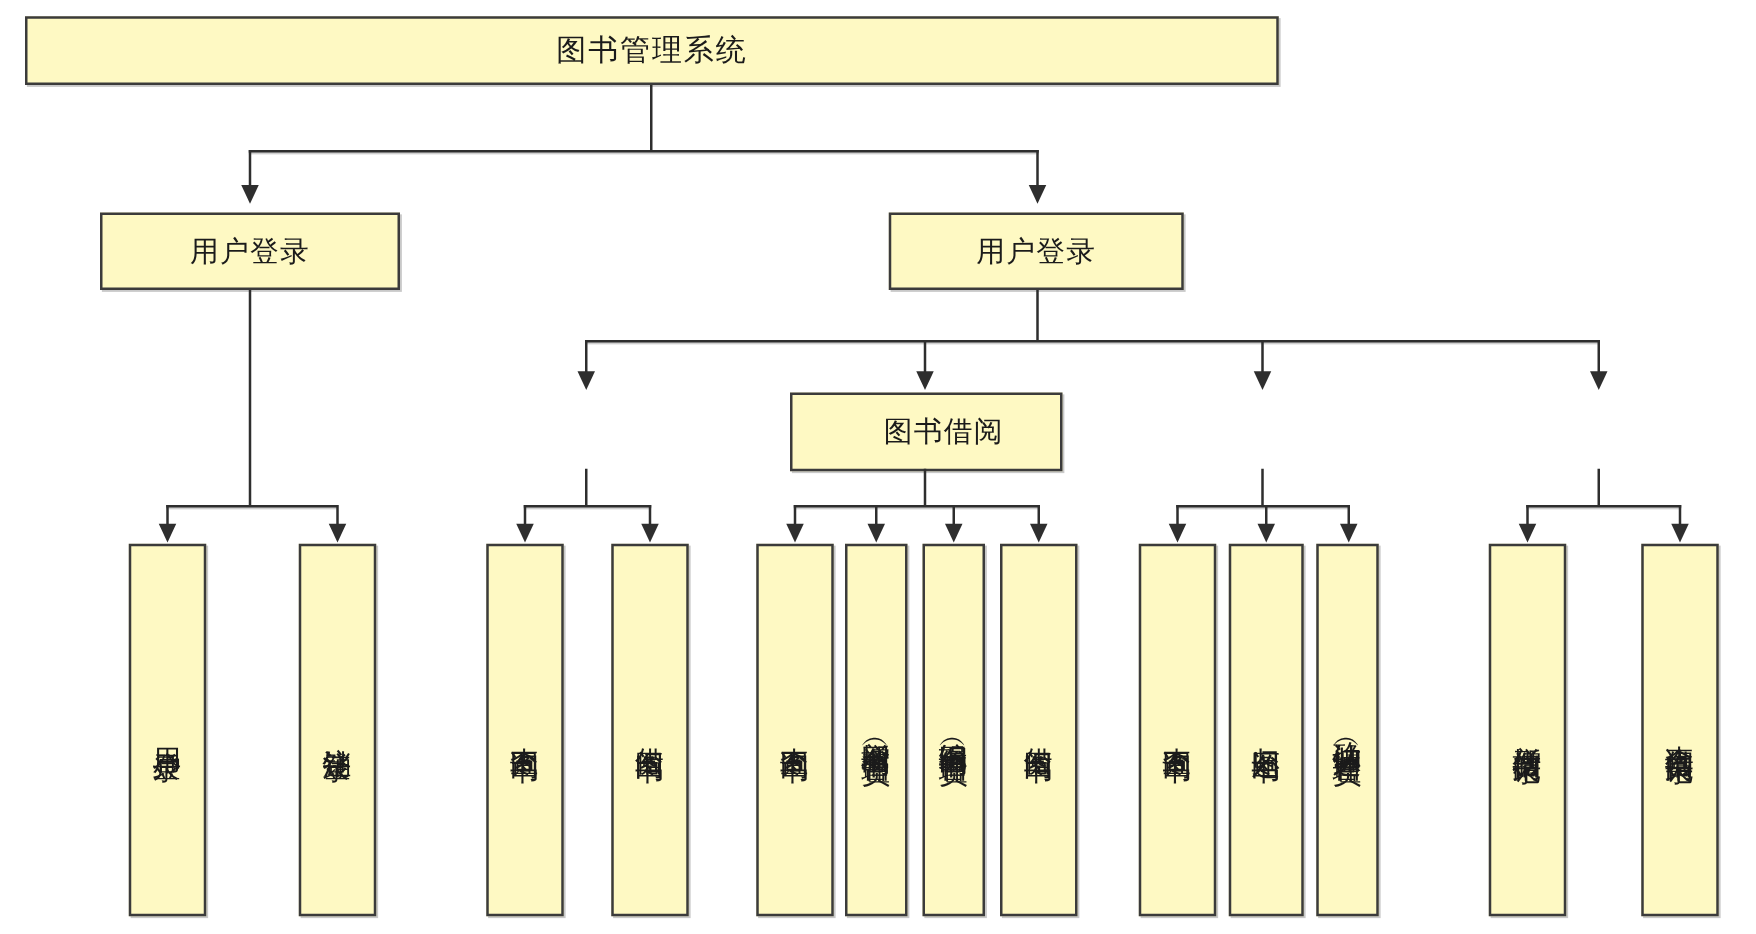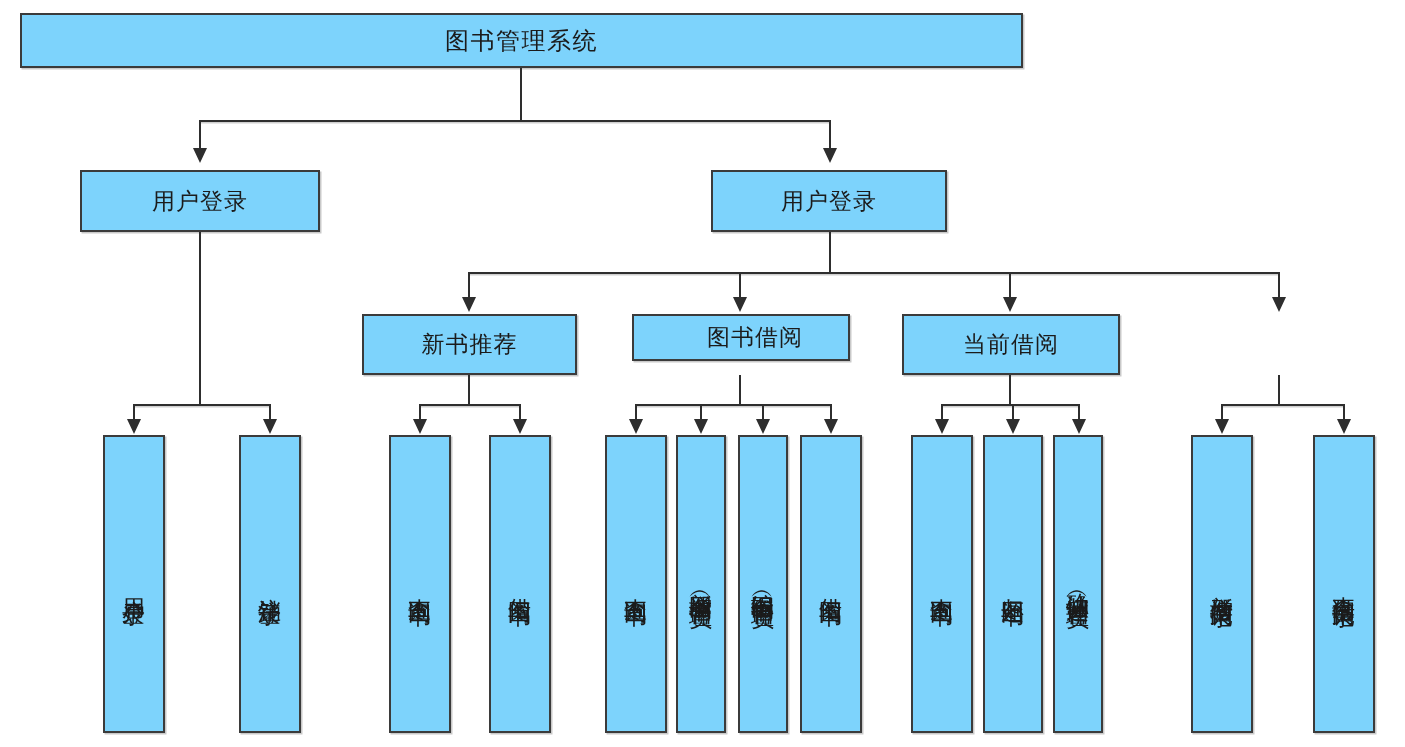--- a/index.html
+++ b/index.html
@@ -11,21 +11,21 @@
     position:relative;
     width:1405px;
     height:747px;
     background:#ffffff;
     overflow:hidden;
   }
   
   .node{
     position:absolute;
     box-sizing:border-box;
-    background:#7dd3fc;
+    background:#fef9c3;
     border:2px solid #3b3b3b;
     box-shadow:1.5px 1.5px 0 0 #c9c9c9;
     display:flex;
     align-items:center;
     justify-content:center;
     color:#1b1b1b;
   }
   .node .label{
     display:block;
     line-height:1.08;
@@ -114,28 +114,22 @@
   <div class="line hline" style="left:468px;top:272px;width:812px;height:2px;"></div>
   <div class="line vline" style="left:468px;top:272px;width:2px;height:26px;"></div>
   <div class="arrow" style="left:462px;top:297px;"></div>
   <div class="line vline" style="left:739px;top:272px;width:2px;height:26px;"></div>
   <div class="arrow" style="left:733px;top:297px;"></div>
   <div class="line vline" style="left:1009px;top:272px;width:2px;height:26px;"></div>
   <div class="arrow" style="left:1003px;top:297px;"></div>
   <div class="line vline" style="left:1278px;top:272px;width:2px;height:26px;"></div>
   <div class="arrow" style="left:1272px;top:297px;"></div>
 
-  <div class="node h-node" style="left:362px;top:314px;width:215px;height:61px;">
-    <span class="label">新书推荐</span>
-  </div>
-  <div class="node h-node" style="left:632px;top:314px;width:218px;height:47px;padding-left:28px;">
+  <div class="node h-node" style="left:632px;top:314px;width:218px;height:63px;padding-left:28px;">
     <span class="label">图书借阅</span>
-  </div>
-  <div class="node h-node" style="left:902px;top:314px;width:218px;height:61px;">
-    <span class="label">当前借阅</span>
   </div>
 
   <div class="line vline" style="left:468px;top:375px;width:2px;height:29px;"></div>
   <div class="line hline" style="left:419px;top:404px;width:102px;height:2px;"></div>
   <div class="line vline" style="left:419px;top:404px;width:2px;height:16px;"></div>
   <div class="arrow" style="left:413px;top:419px;"></div>
   <div class="line vline" style="left:519px;top:404px;width:2px;height:16px;"></div>
   <div class="arrow" style="left:513px;top:419px;"></div>
 
   <div class="line vline" style="left:739px;top:375px;width:2px;height:29px;"></div>

